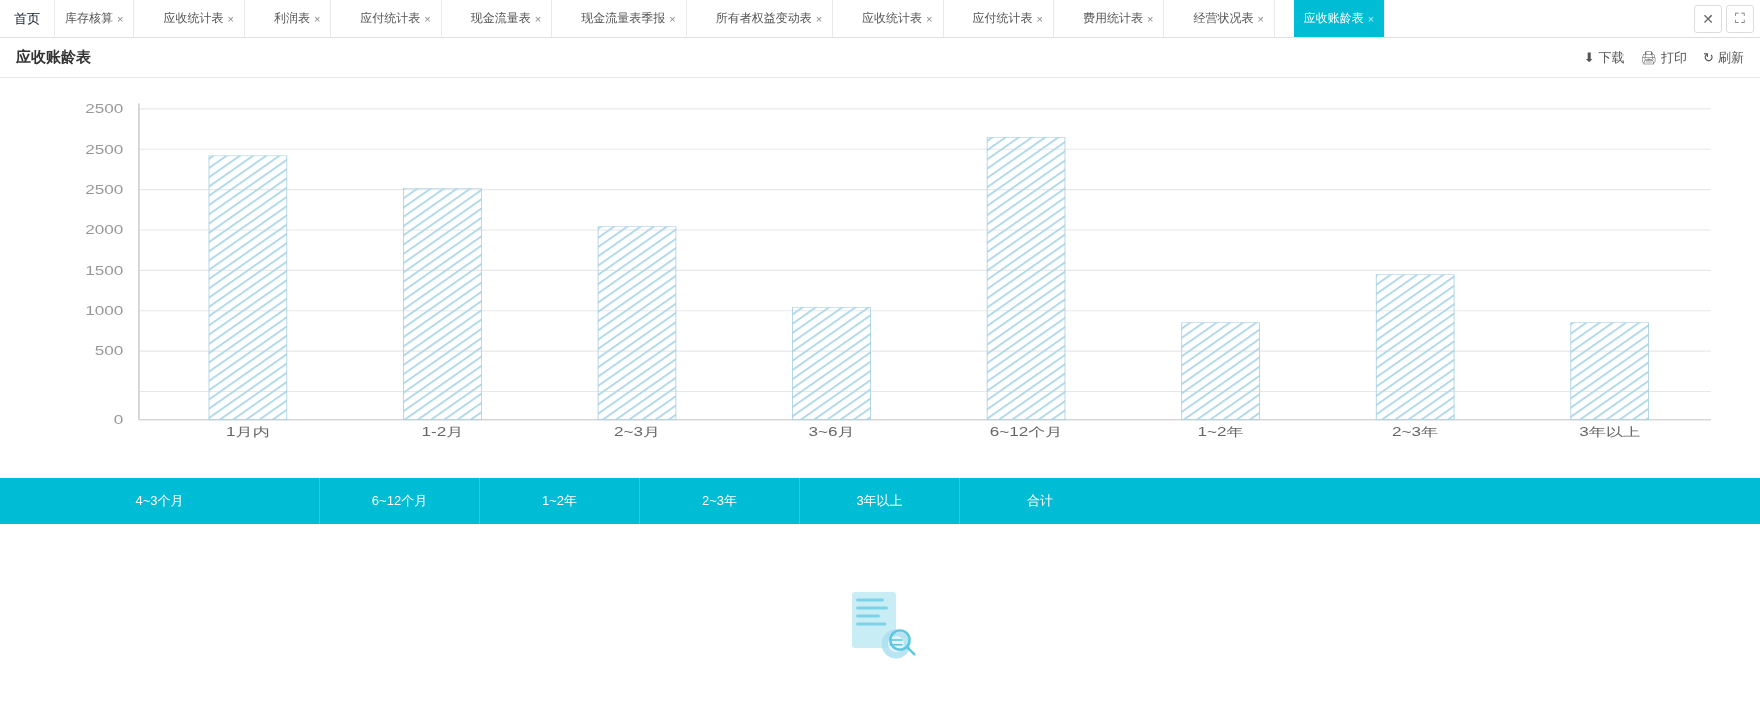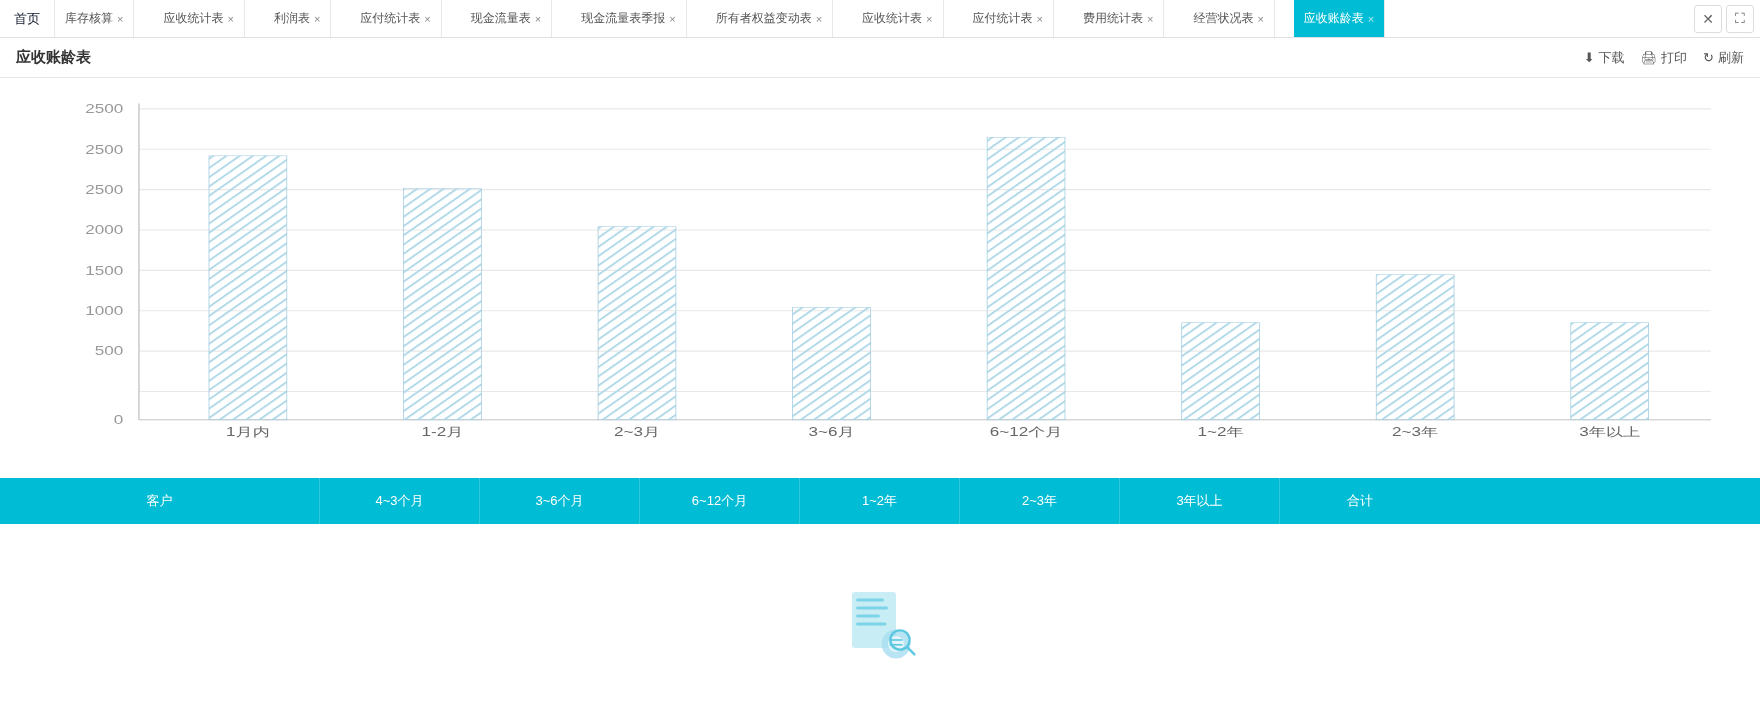--- a/index.html
+++ b/index.html
@@ -285,23 +285,21 @@
 
       <rect x="865" y="162" width="50" height="133" fill="url(#hatch)" stroke="#a0cce0" stroke-width="0.5"></rect>
       <text x="890" y="310" text-anchor="middle" font-size="11" fill="#666">2~3年</text>
 
       <rect x="990" y="206" width="50" height="89" fill="url(#hatch)" stroke="#a0cce0" stroke-width="0.5"></rect>
       <text x="1015" y="310" text-anchor="middle" font-size="11" fill="#666">3年以上</text>
     </svg>
   </div>
 
   <div class="table-header" id="table-header-row">
-  <div class="table-header-cell">客户</div>
       <div class="table-header-cell">4~3个月</div>
-      <div class="table-header-cell">3~6个月</div>
       <div class="table-header-cell">6~12个月</div>
       <div class="table-header-cell">1~2年</div>
       <div class="table-header-cell">2~3年</div>
       <div class="table-header-cell">3年以上</div>
       <div class="table-header-cell">合计</div>
     </div>
 
   <div class="empty-state">
     <svg class="empty-icon" viewBox="0 0 120 100">
 

